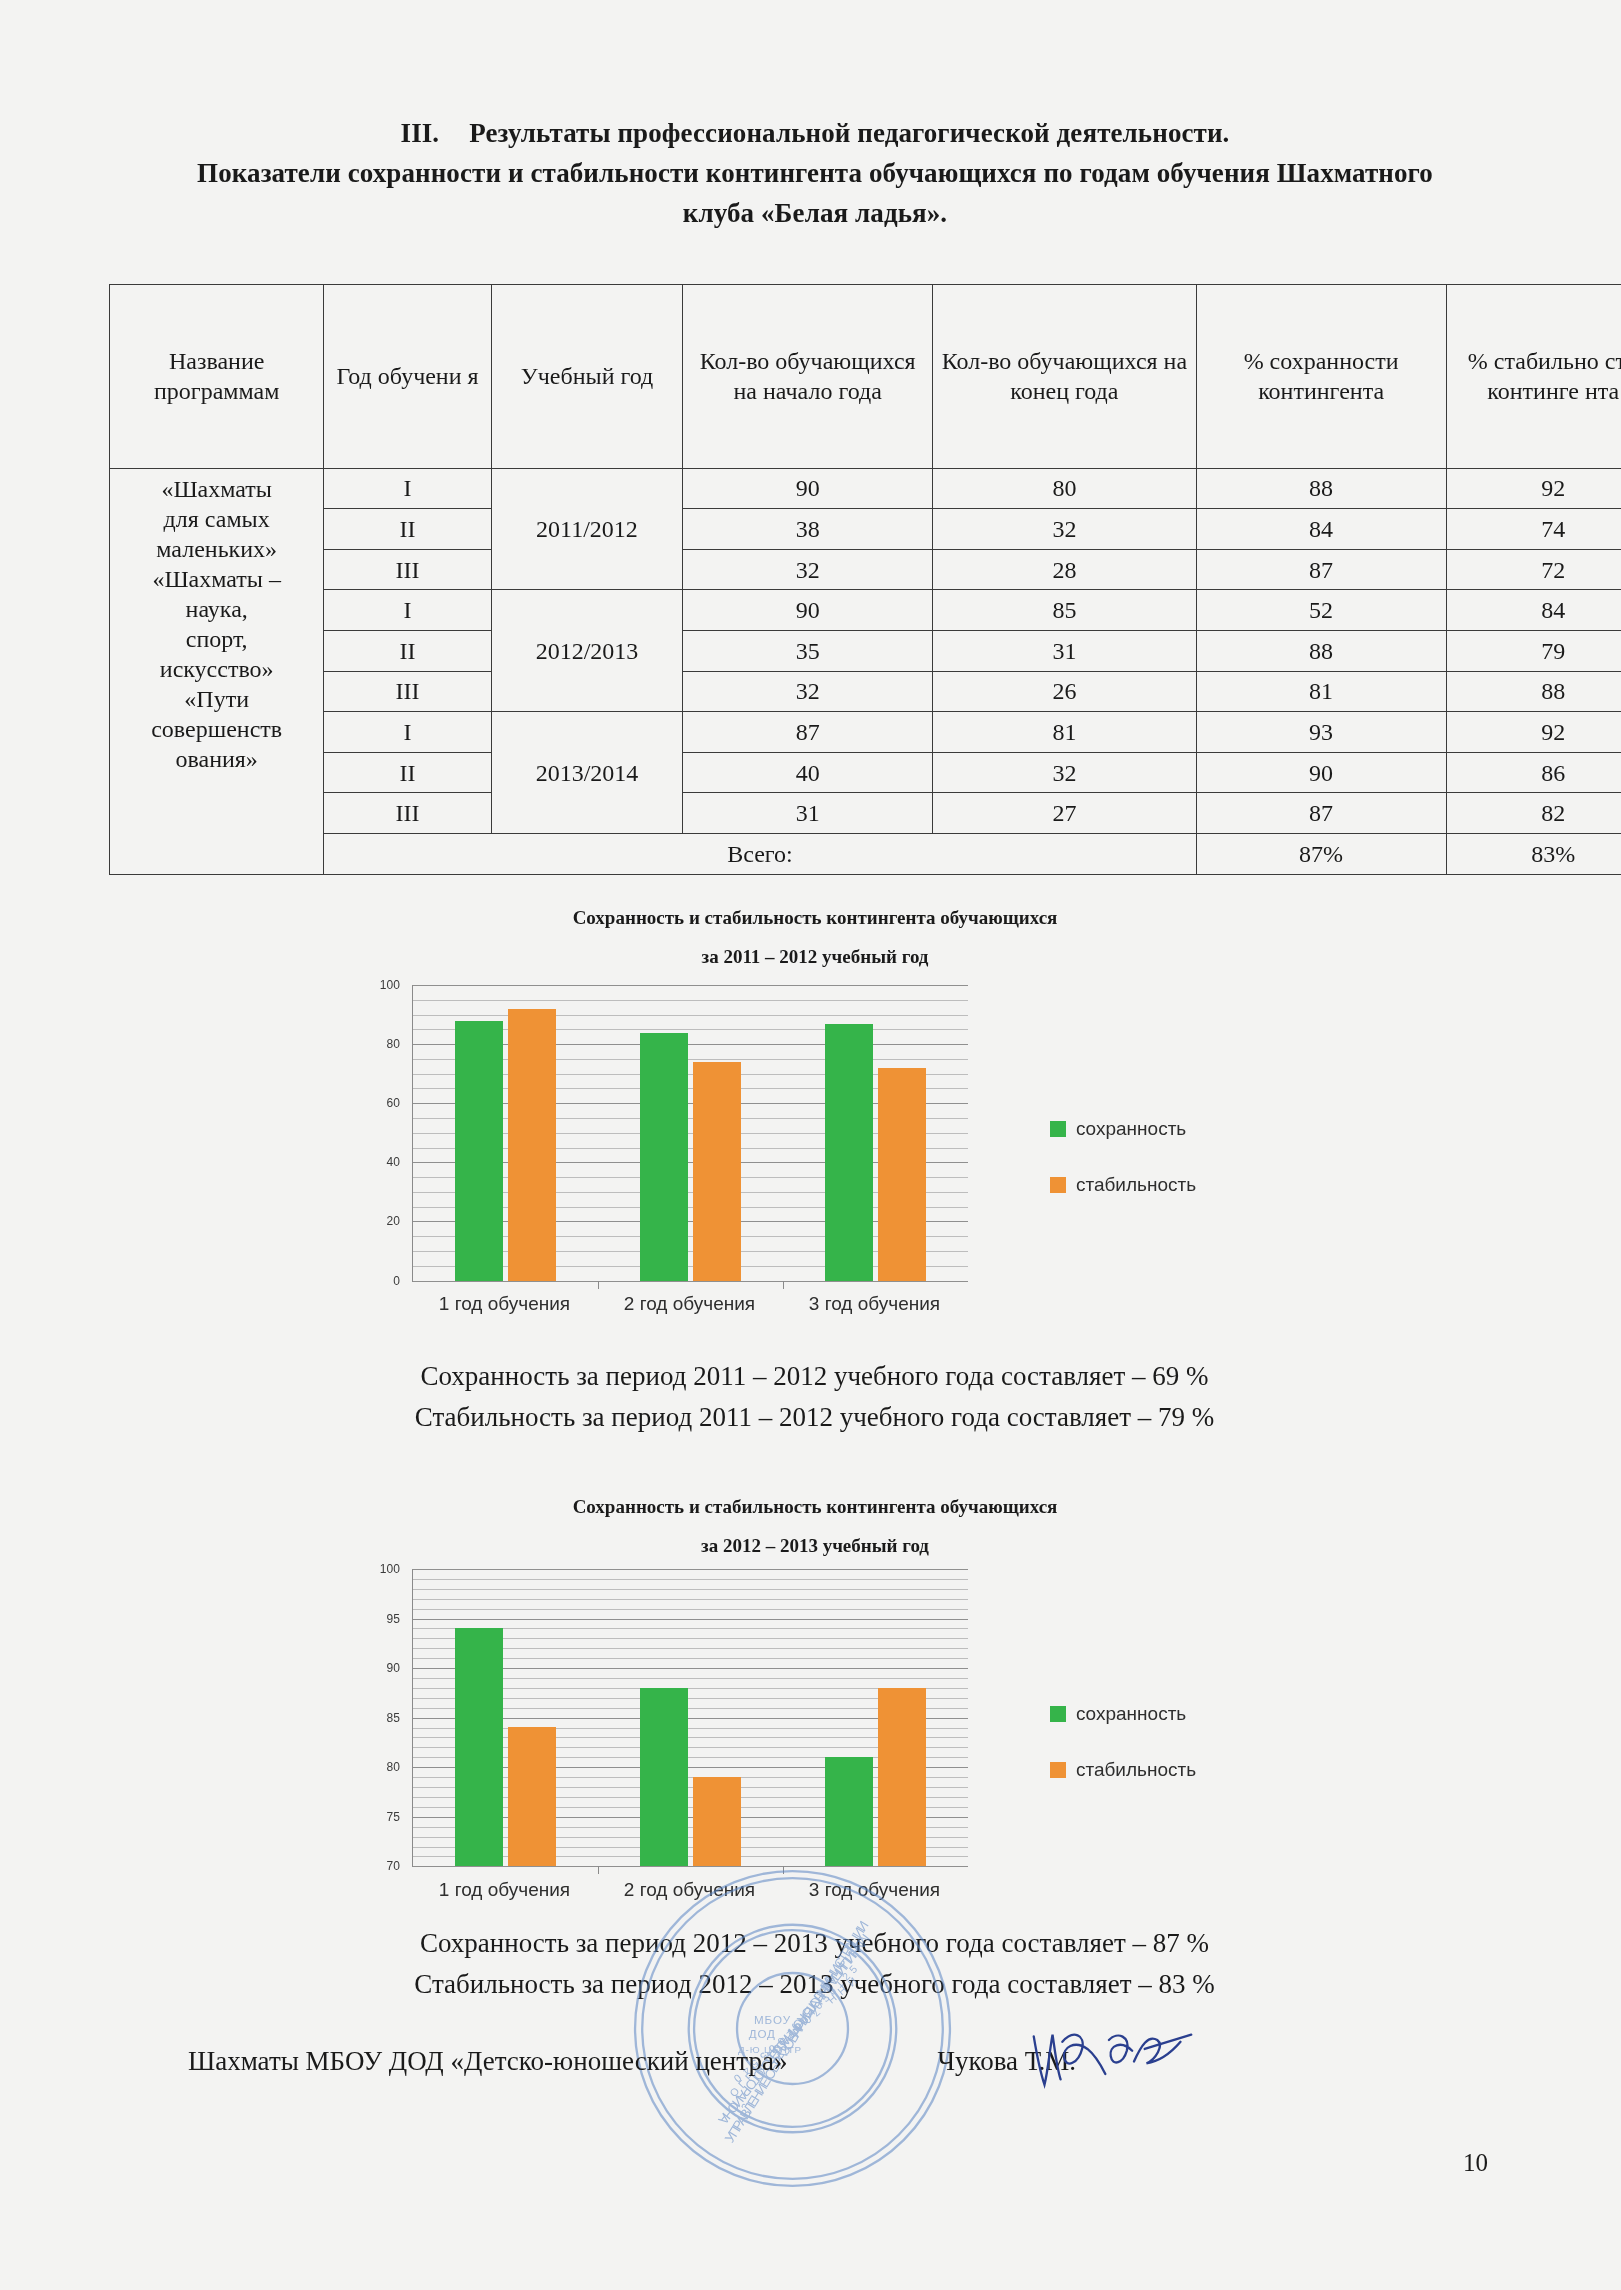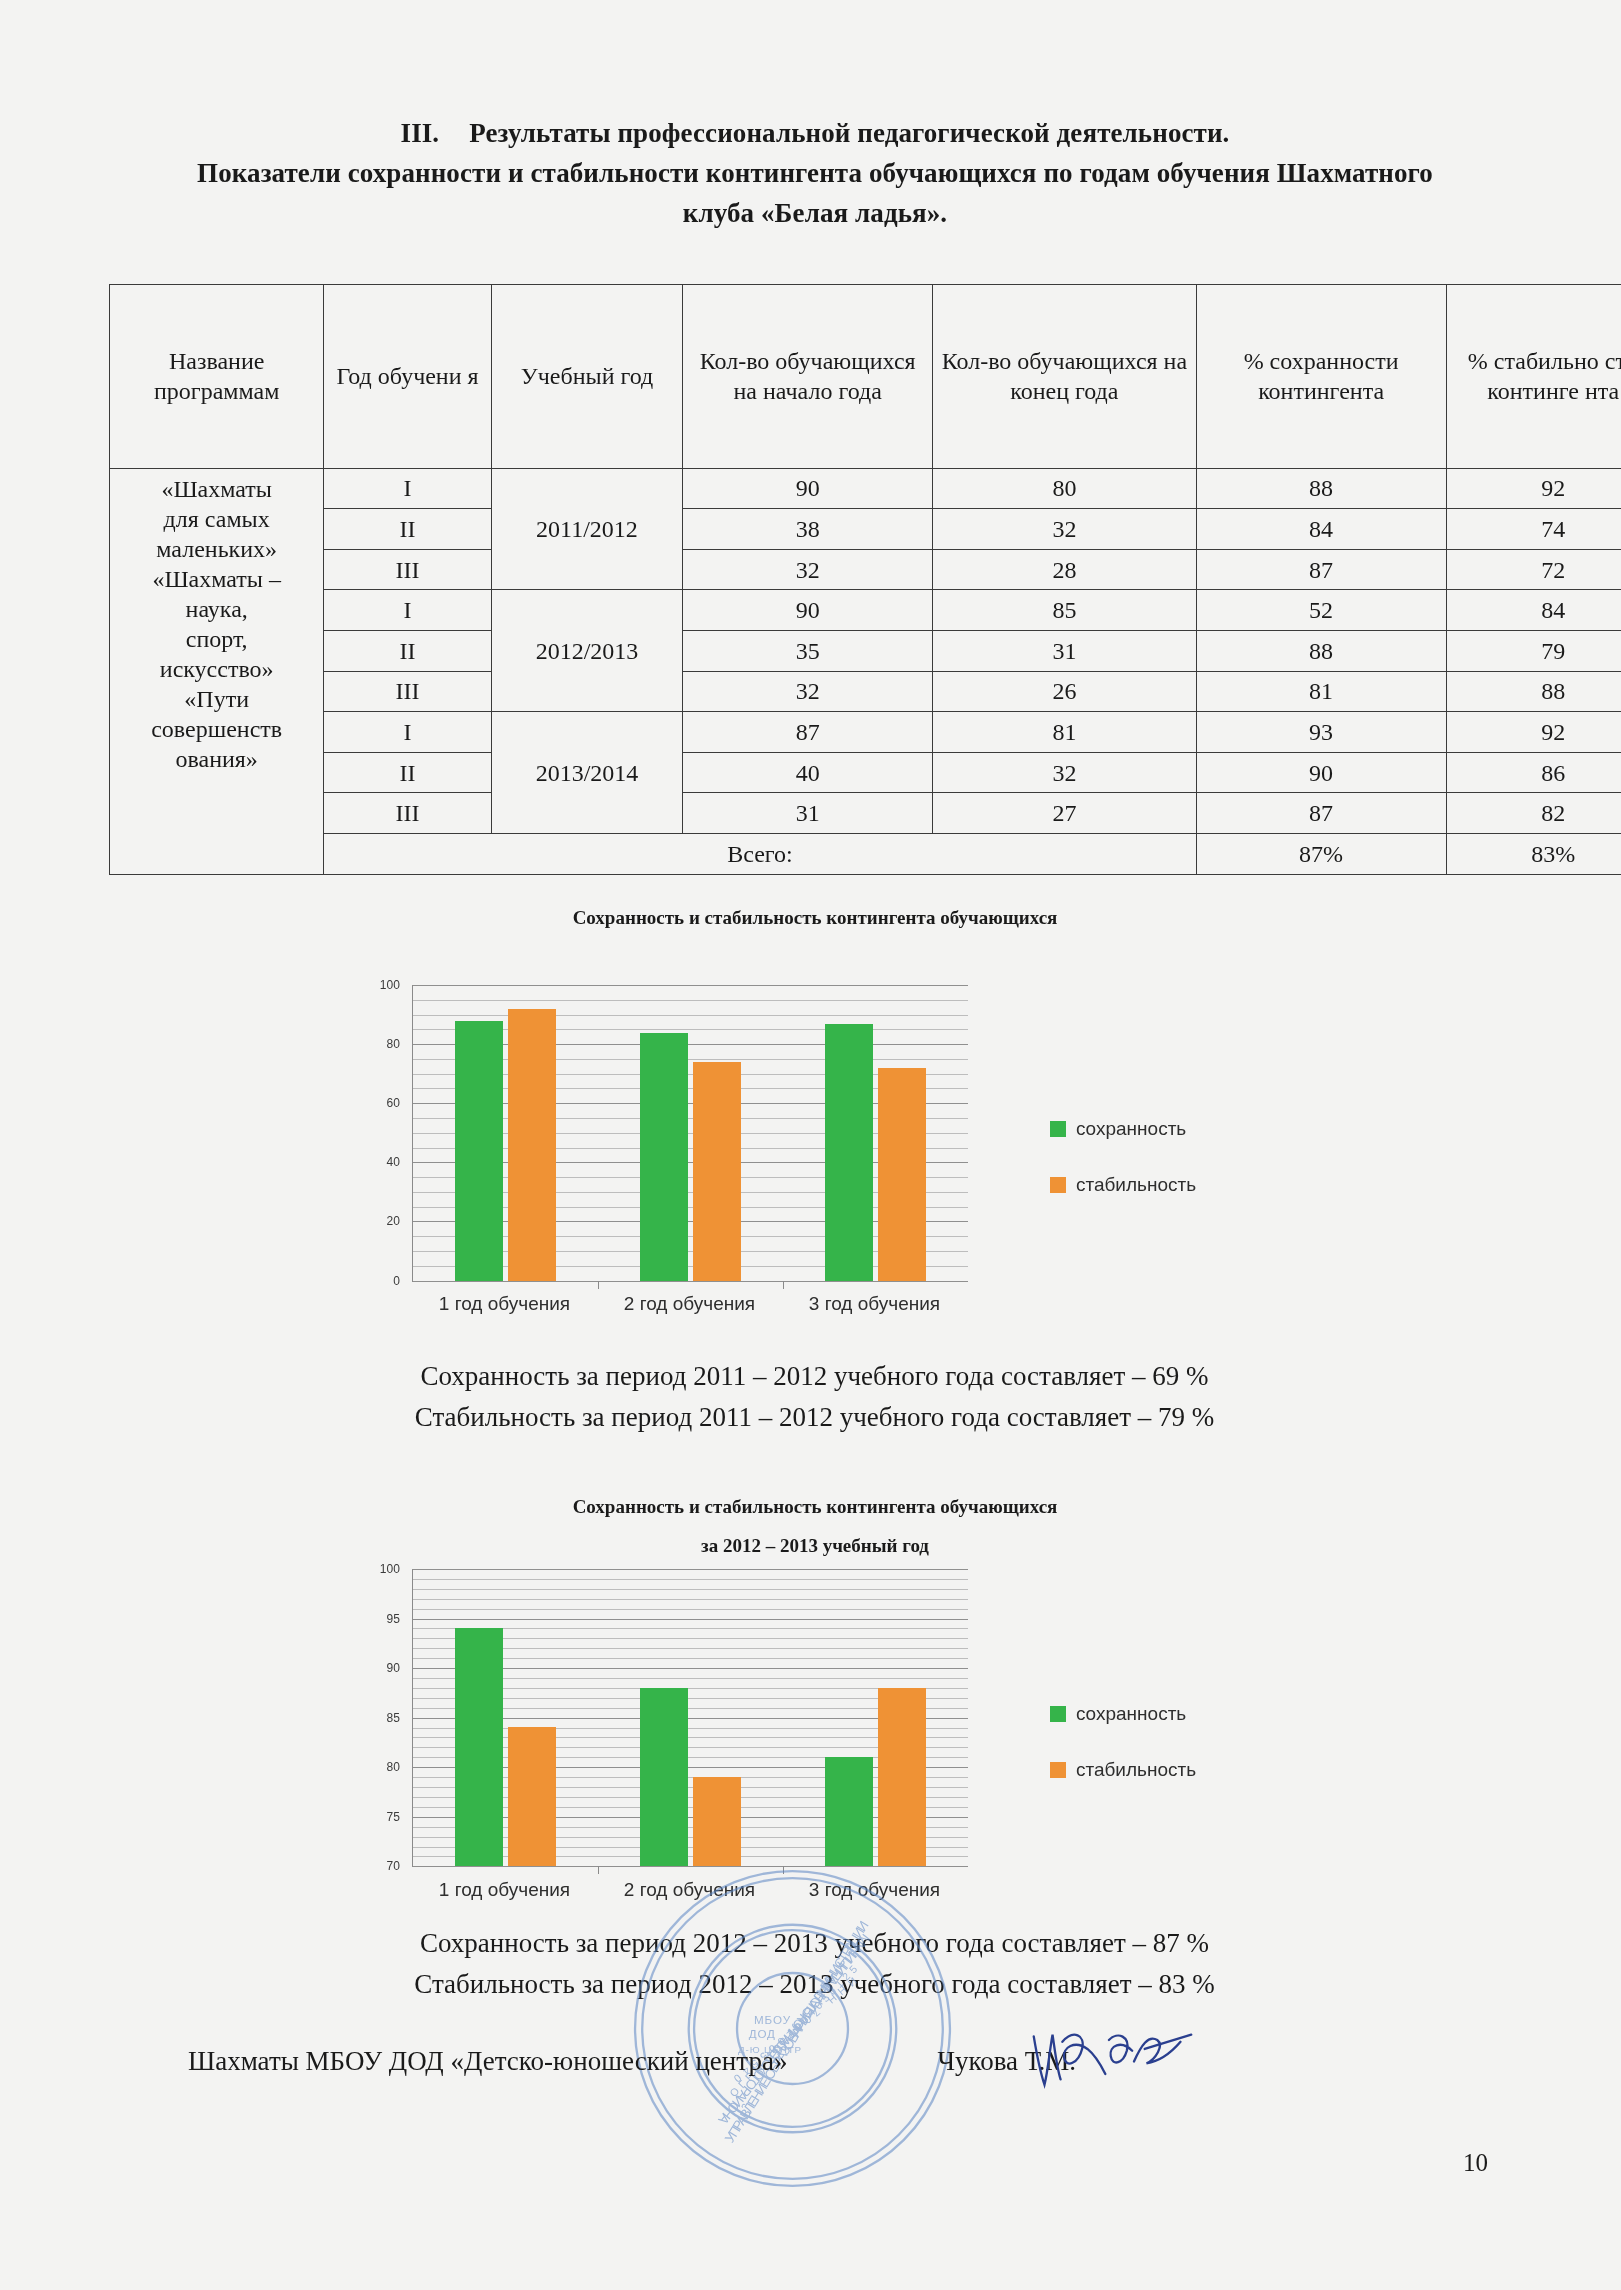--- a/index.html
+++ b/index.html
@@ -347,20 +347,21 @@
       <tr>
         <td class="total-label" colspan="4">Всего:</td>
         <td class="total-val">87%</td>
         <td class="total-val">83%</td>
       </tr>
     </tbody>
   </table>
 
   <div class="chart-heading" style="top:898px">
     <div>Сохранность и стабильность контингента обучающихся</div>
+    <div>за 2011 – 2012 учебный год</div>
   </div>
 
   <div class="chart-area" style="left:351px; top:985px; width:896px; height:340px;">
     <div class="plot-wrap" style="width:627px; height:296px;">
       <div class="y-axis" id="c1-yaxis" style="height:296px;">
           <div class="y-tick" style="top: 296px;">0</div>
           <div class="y-tick" style="top: 236px;">20</div>
           <div class="y-tick" style="top: 177px;">40</div>
           <div class="y-tick" style="top: 118px;">60</div>
           <div class="y-tick" style="top: 59px;">80</div>

